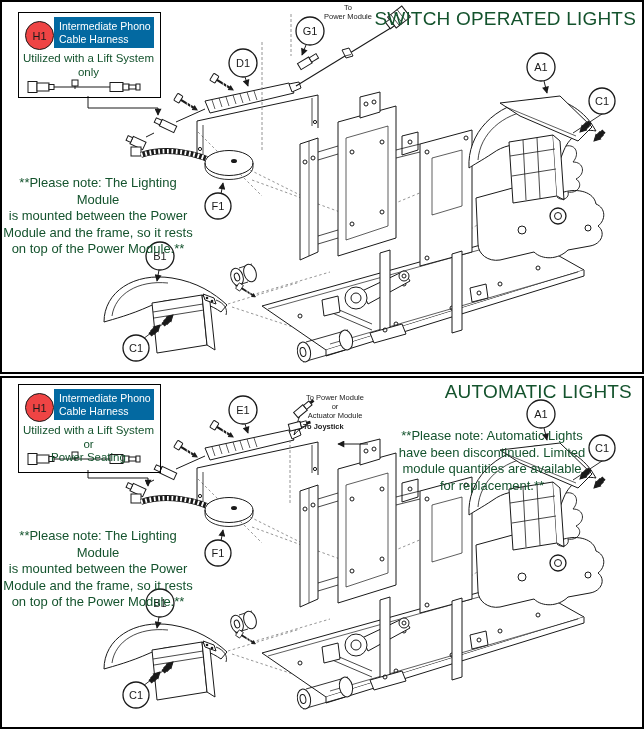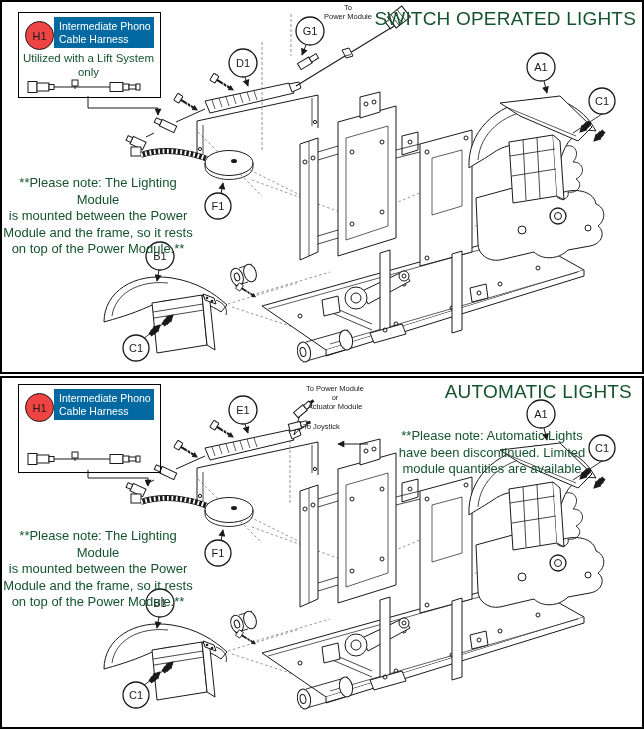--- a/index.html
+++ b/index.html
@@ -336,33 +336,38 @@
 <div class="abs red panel-title" style="top:381px;right:12px;">AUTOMATIC LIGHTS</div>
 
 <div class="abs inset-box" style="left:18px;top:384px;width:141px;height:87px;">
   <div class="abs h-circle" style="left:6px;top:8px;">
     <span>H1</span>
   </div>
   <div class="abs black-box" style="left:35px;top:4px;width:95px;height:28px;">
     <div>Intermediate Phono</div>
     <div>Cable Harness</div>
   </div>
-</div>
-
-<div class="abs tiny-label" style="left:302px;top:384px;width:66px;">
+  <div class="abs usage red" style="left:0;top:39px;width:139px;">
+    <div>Utilized with a Lift System or</div>
+    <div>Power Seating</div>
+  </div>
+</div>
+
+<div class="abs tiny-label" style="left:302px;top:393px;width:66px;">
   <div>To Power Module</div>
   <div>or</div>
   <div>Actuator Module</div>
 </div>
-<div class="abs tiny-label" style="left:303px;top:422px;width:56px;text-align:left;">To Joystick</div>
+<div class="abs tiny-label" style="left:303px;top:422px;width:56px;text-align:left;font-weight:bold;">To Joystick</div>
 
 <div class="abs note red" style="left:372px;top:428px;width:240px;">
   <div>**Please note: Automatic Lights</div>
   <div>have been discontinued. Limited</div>
   <div>module quantities are available</div>
+  <div>for replacement.**</div>
 </div>
 
 <div class="abs note red" style="left:2px;top:528px;width:192px;">
   <div>**Please note: The Lighting Module</div>
   <div>is mounted between the Power</div>
   <div>Module and the frame, so it rests</div>
   <div>on top of the Power Module.**</div>
 </div>
 
 </div>

